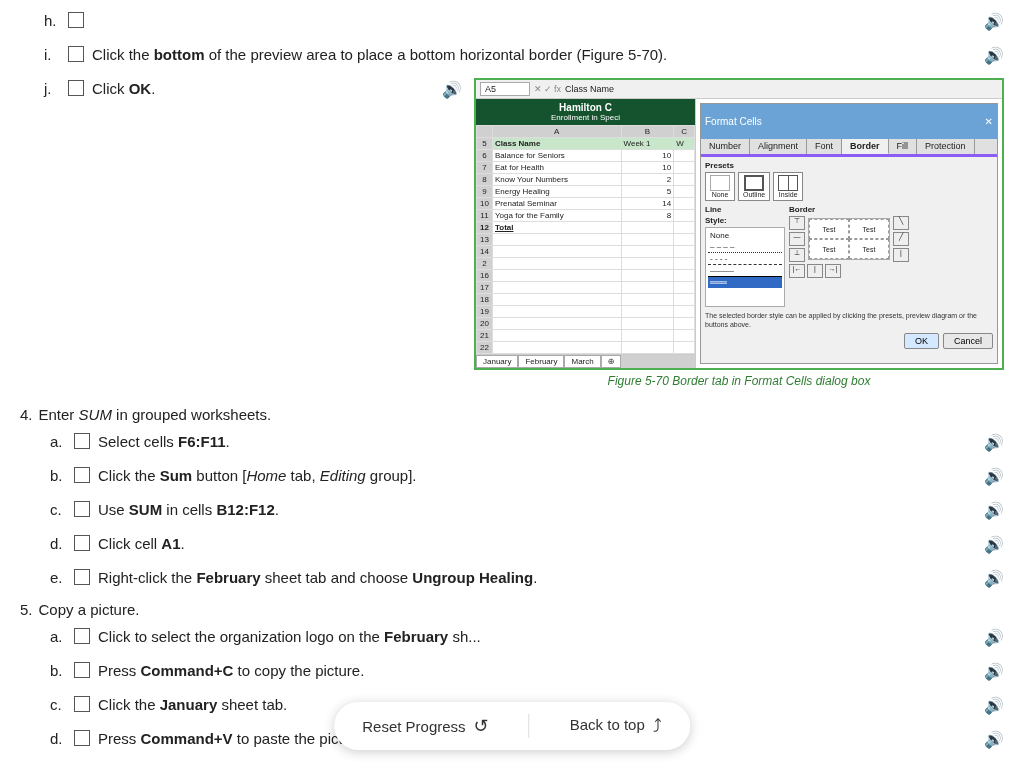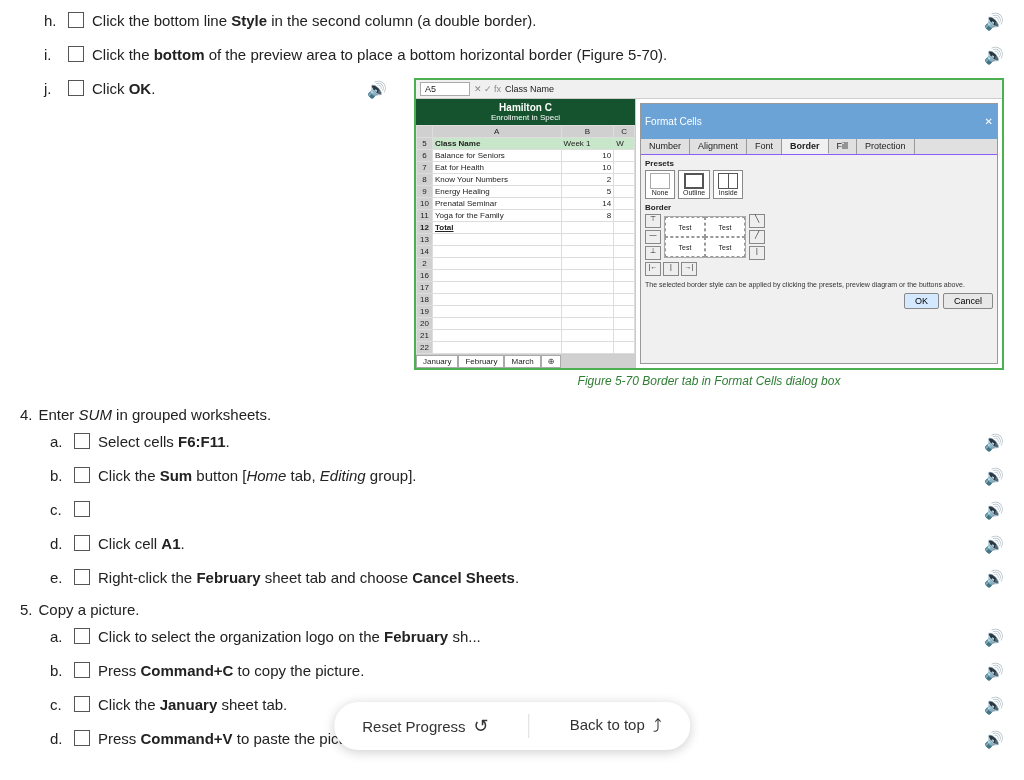--- a/index.html
+++ b/index.html
@@ -49,23 +49,23 @@
       line-height: 1.5;
     }
 
     .sub-item .letter-label {
       min-width: 20px;
     }
 
     
     .figure-container {
       float: right;
-      margin-left: 27px;
+      margin-left: 12px;
       margin-bottom: 10px;
-      width: 590px;
+      width: 530px;
     }
 
     .excel-screenshot {
       border: 2px solid #4CAF50;
       background: #fff;
       font-size: 9px;
     }
 
     .excel-header-bar {
       background: #f0f0f0;
@@ -146,21 +146,21 @@
       padding: 12px 4px;
       display: flex;
       justify-content: space-between;
       align-items: center;
       font-size: 10px;
     }
 
     .dialog-tabs {
       display: flex;
       background: #e0e0e0;
-      border-bottom: 1px solid #8b5cf6;
+      border-bottom: 3px solid #8b5cf6;
     }
 
     .dialog-tab {
       padding: 2px 8px;
       border-right: 1px solid #999;
       font-size: 9px;
       cursor: pointer;
     }
 
     .dialog-tab.active {
@@ -357,23 +357,20 @@
     }
   </style>
 </head>
 <body>
 
 <div class="top-items">
 
   <div class="sub-item" style="padding-left:24px;">
     <span class="letter-label">h.</span>
     <span class="checkbox"></span>
-    <span class="content-area">
-      Click the bottom line <strong>Style</strong> in the second column (a double border).
-    </span>
     <span class="sound-icon">🔊</span>
   </div>
 
   <div class="sub-item" style="padding-left:24px;">
     <span class="letter-label">i.</span>
     <span class="checkbox"></span>
     <span class="content-area">
       Click the <strong>bottom</strong> of the preview area to place a bottom horizontal border (Figure 5-70).
     </span>
     <span class="sound-icon">🔊</span>
@@ -551,20 +548,31 @@
                 </div>
                 <div class="preset-btn">
                   <div style="width:20px;height:16px;border:1px solid #555;margin:auto;display:flex;align-items:center;justify-content:center;">
                       <div style="width:1px;height:100%;background:#555;"></div>
                     </div>
                   <div>Inside</div>
                 </div>
               </div>
 
               <div class="dialog-row">
+                <div>
+                  <div class="dialog-section-label">Line</div>
+                  <div class="dialog-section-label">Style:</div>
+                  <div class="style-box" style="width:80px;height:80px;">
+                    <div class="style-option">None</div>
+                    <div class="style-option" style="border-bottom:1px dotted #333;">– – – –</div>
+                    <div class="style-option" style="border-bottom:1px dashed #333;">- - - -</div>
+                    <div class="style-option" style="border-bottom:1px solid #000;">———</div>
+                    <div class="style-option selected" style="">═══</div>
+                  </div>
+                </div>
 
                 <div style="flex:1;">
                   <div class="dialog-section-label">Border</div>
                   <div style="display:flex;gap:3px;align-items:center;">
 
                     <div style="display:flex;flex-direction:column;gap:2px;">
                       <div style="width:16px;height:14px;border:1px solid #888;background:#eee;cursor:pointer;font-size:7px;text-align:center;">⊤</div>
                       <div style="width:16px;height:14px;border:1px solid #888;background:#eee;cursor:pointer;font-size:7px;text-align:center;">—</div>
                       <div style="width:16px;height:14px;border:1px solid #888;background:#eee;cursor:pointer;font-size:7px;text-align:center;">⊥</div>
                     </div>
@@ -642,37 +650,40 @@
     <span class="checkbox"></span>
     <span class="content-area">
       Click the <strong>Sum</strong> button [<em>Home</em> tab, <em>Editing</em> group].
     </span>
     <span class="sound-icon">🔊</span>
   </div>
 
   <div class="sub-item">
     <span class="letter-label">c.</span>
     <span class="checkbox"></span>
+    <span class="content-area">
+      Use <strong>SUM</strong> in cells <strong>B12:F12</strong>.
+    </span>
     <span class="sound-icon">🔊</span>
   </div>
 
   <div class="sub-item">
     <span class="letter-label">d.</span>
     <span class="checkbox"></span>
     <span class="content-area">
       Click cell <strong>A1</strong>.
     </span>
     <span class="sound-icon">🔊</span>
   </div>
 
   <div class="sub-item">
     <span class="letter-label">e.</span>
     <span class="checkbox"></span>
     <span class="content-area">
-      Right-click the <strong>February</strong> sheet tab and choose <strong>Cancel Sheets</strong>.
+      Right-click the <strong>February</strong> sheet tab and choose <strong>Ungroup Healing</strong>.
     </span>
     <span class="sound-icon">🔊</span>
   </div>
 </div>
 
 <div>
   <div style="display:flex;align-items:flex-start;margin-bottom:8px;">
     <span class="section-number">5.</span>
     <span>Copy a picture.</span>
   </div>

